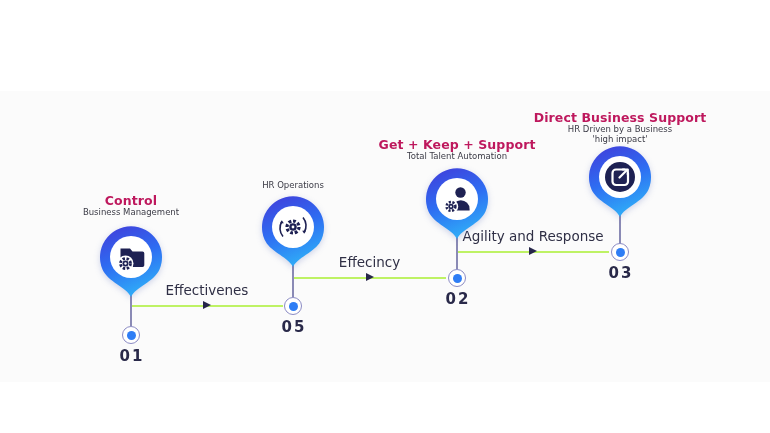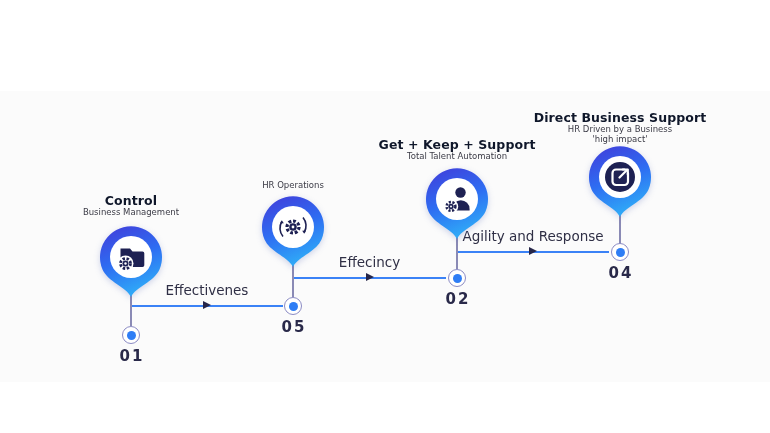--- a/index.html
+++ b/index.html
@@ -6,42 +6,42 @@
   body{
     width:770px;height:433px;background:#ffffff;
     font-family:"DejaVu Sans","Liberation Sans",sans-serif;
     overflow:hidden;
   }
   #stage{position:relative;width:770px;height:433px;background:#ffffff;}
   .band{position:absolute;left:0;top:91px;width:770px;height:291px;background:#fbfbfb;}
 
   .step-title{
     position:absolute;transform:translateX(-50%);
-    font-size:12.5px;font-weight:bold;color:#0f172a;
+    font-size:12.5px;font-weight:bold;color:#be185d;
     white-space:nowrap;text-align:center;letter-spacing:.1px;
   }
   .step-sub{
     position:absolute;transform:translateX(-50%);
     font-size:8.5px;color:#3b3b46;white-space:nowrap;text-align:center;
   }
   .pin{position:absolute;width:68px;height:72px;filter:drop-shadow(0 2px 3px rgba(45,70,170,0.22));}
   .stem{position:absolute;width:1.5px;background:#8a8ab5;}
   .node{
     position:absolute;width:18px;height:18px;border-radius:50%;
     background:#ffffff;border:1.5px solid #8b8bc4;box-sizing:border-box;
   }
   .node .dot{
     position:absolute;left:50%;top:50%;width:9px;height:9px;margin:-4.5px 0 0 -4.5px;
     border-radius:50%;background:#2e7df5;
   }
   .step-num{
     position:absolute;transform:translateX(-50%);
     font-size:15px;font-weight:600;color:#292949;letter-spacing:2px;text-align:center;
   }
-  .connector{position:absolute;height:1.5px;background:#3b82f6;}
+  .connector{position:absolute;height:1.5px;background:#bef264;}
   .connector .arrowhead{
     position:absolute;left:50%;top:-4px;width:0;height:0;margin-left:-4px;
     border-left:8px solid #262649;border-top:4.5px solid transparent;border-bottom:4.5px solid transparent;
   }
   .connector .clabel{
     position:absolute;left:50%;bottom:9px;transform:translateX(-50%);
     font-size:13.5px;color:#2f2f45;white-space:nowrap;
   }
 </style>
 </head>
@@ -161,14 +161,14 @@
     <g>
       <circle cx="34" cy="31" r="15" fill="#1e2153"></circle>
       <path d="M38.5 23.5 H30 a3.5 3.5 0 0 0 -3.5 3.5 v8.5 a3.5 3.5 0 0 0 3.5 3.5 h8.5 a3.5 3.5 0 0 0 3.5 -3.5 V27" fill="none" stroke="#ffffff" stroke-width="2.2" stroke-linecap="round"></path>
       <line x1="33.5" y1="31.5" x2="41" y2="24" stroke="#ffffff" stroke-width="2.2" stroke-linecap="round"></line>
       <path d="M36.8 23.5 h5 v5" fill="none" stroke="#ffffff" stroke-width="2.2" stroke-linecap="round" stroke-linejoin="round"></path>
     </g>
   </svg>
   <div class="node" style="left:611px;top:243px">
       <div class="dot"></div>
     </div>
-  <div class="step-num" style="left:621px;top:264px">04</div>
+  <div class="step-num" style="left:621px;top:264px">03</div>
 </div>
 
 </body></html>

